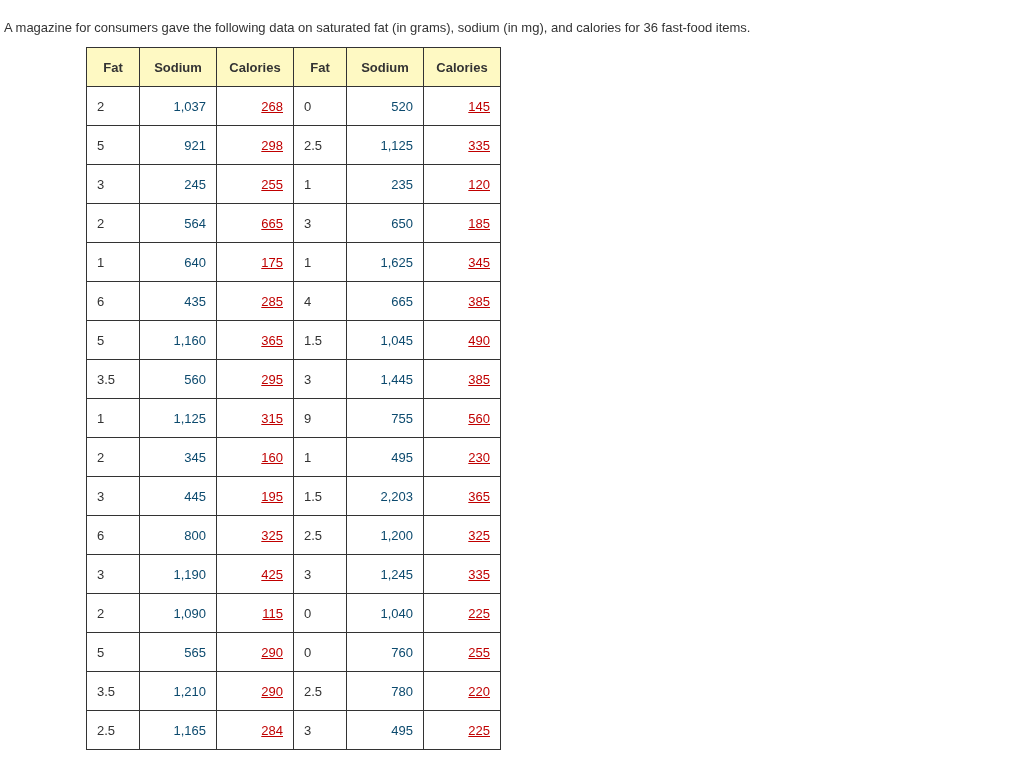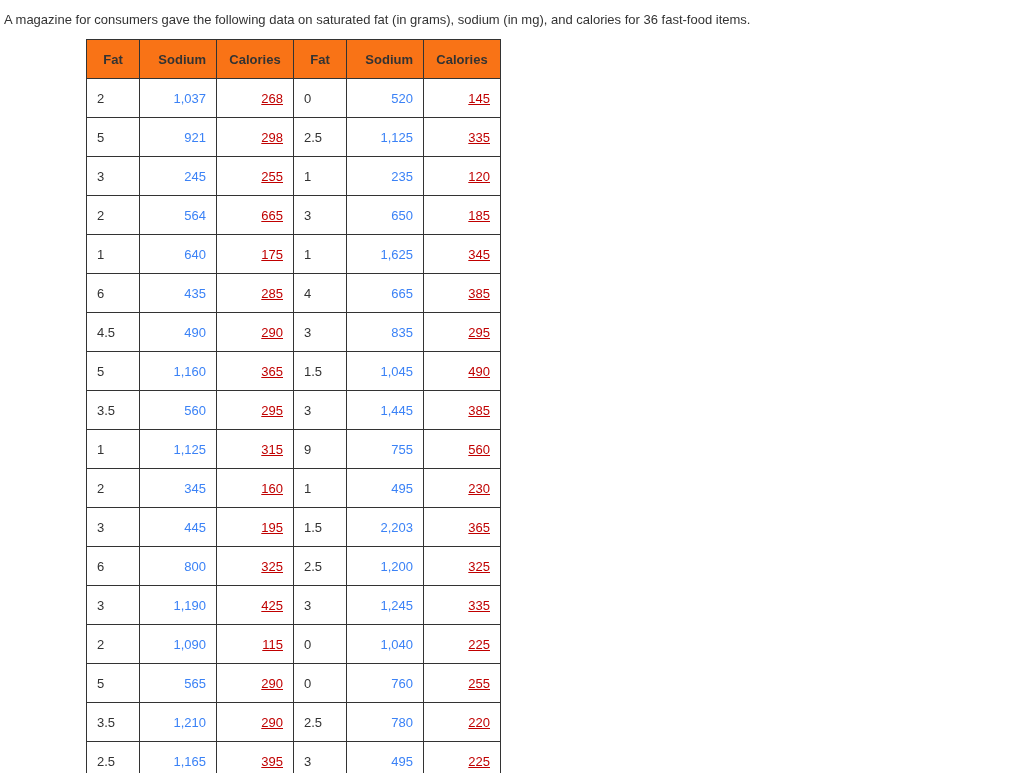--- a/index.html
+++ b/index.html
@@ -4,59 +4,59 @@
   <style>
     body {
       font-family: Verdana, Arial, sans-serif;
       font-size: 13px;
       color: #333;
       margin: 0;
       padding: 4px 0 0 4px;
       background: #fff;
     }
     .intro {
-      margin: 8px 0 12px 0;
+      margin: 16px 0 12px 0;
       font-size: 13px;
     }
     .table-container {
       margin-left: 82px;
     }
     table {
       border-collapse: collapse;
     }
     th, td {
       border: 1px solid #333;
       padding: 10px 10px;
       font-size: 13px;
       height: 18px;
     }
     th {
-      background: #f97316;
+      background: #fef9c3;
       font-weight: bold;
       text-align: center;
       color: #333;
     }
     td.fat {
       text-align: left;
       color: #333;
       min-width: 32px;
     }
     td.sodium {
       text-align: right;
-      color: #3b82f6;
+      color: #0c4a6e;
       min-width: 56px;
     }
     td.calories {
       text-align: right;
       color: #c00000;
       min-width: 56px;
       text-decoration: underline;
     }
     th.fat-hdr { min-width: 32px; }
-    th.sodium-hdr { min-width: 56px; text-align: right; }
+    th.sodium-hdr { min-width: 56px; }
     th.calories-hdr { min-width: 56px; }
   </style>
 </head>
 <body>
 
 <p class="intro">A magazine for consumers gave the following data on saturated fat (in grams), sodium (in mg), and calories for 36 fast-food items.</p>
 
 <div class="table-container">
   <table>
     <thead>
@@ -112,28 +112,20 @@
         </tr>
         <tr>
           <td class="fat">6</td>
           <td class="sodium">435</td>
           <td class="calories">285</td>
           <td class="fat">4</td>
           <td class="sodium">665</td>
           <td class="calories">385</td>
         </tr>
         <tr>
-          <td class="fat">4.5</td>
-          <td class="sodium">490</td>
-          <td class="calories">290</td>
-          <td class="fat">3</td>
-          <td class="sodium">835</td>
-          <td class="calories">295</td>
-        </tr>
-        <tr>
           <td class="fat">5</td>
           <td class="sodium">1,160</td>
           <td class="calories">365</td>
           <td class="fat">1.5</td>
           <td class="sodium">1,045</td>
           <td class="calories">490</td>
         </tr>
         <tr>
           <td class="fat">3.5</td>
           <td class="sodium">560</td>
@@ -202,20 +194,20 @@
           <td class="fat">3.5</td>
           <td class="sodium">1,210</td>
           <td class="calories">290</td>
           <td class="fat">2.5</td>
           <td class="sodium">780</td>
           <td class="calories">220</td>
         </tr>
         <tr>
           <td class="fat">2.5</td>
           <td class="sodium">1,165</td>
-          <td class="calories">395</td>
+          <td class="calories">284</td>
           <td class="fat">3</td>
           <td class="sodium">495</td>
           <td class="calories">225</td>
         </tr>
       </tbody>
   </table>
 </div>
 
 </body></html>

